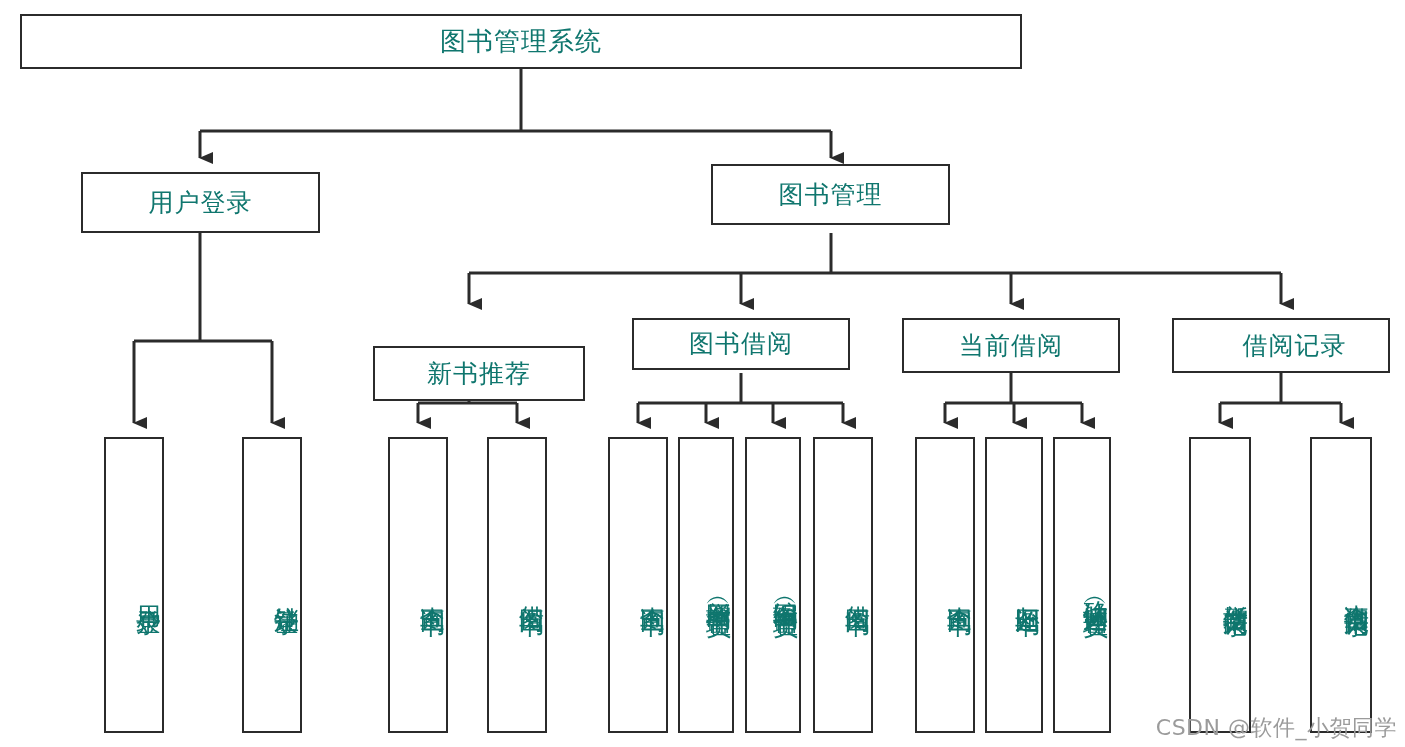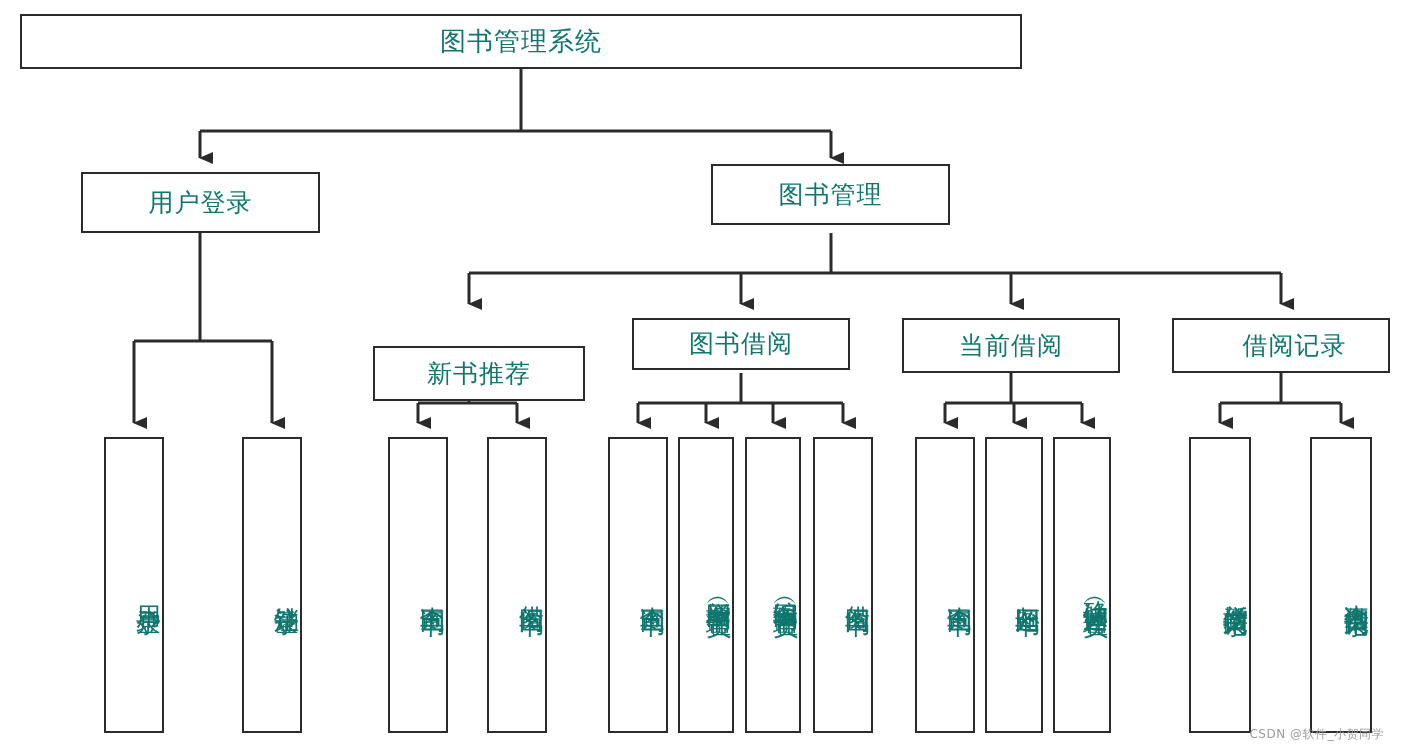--- a/index.html
+++ b/index.html
@@ -55,23 +55,23 @@
     height: 747px;
     pointer-events: none;
   }
   .wire {
     stroke: #2b2b2b;
     stroke-width: 3;
     fill: none;
   }
   .watermark {
     position: absolute;
-    right: 21px;
+    right: 8px;
     bottom: 4px;
-    font-size: 12px;
+    font-size: 22px;
     color: #9b9b9b;
     letter-spacing: 0.5px;
     white-space: nowrap;
   }
 </style>
 </head>
 <body>
 
 <div id="canvas">
 

